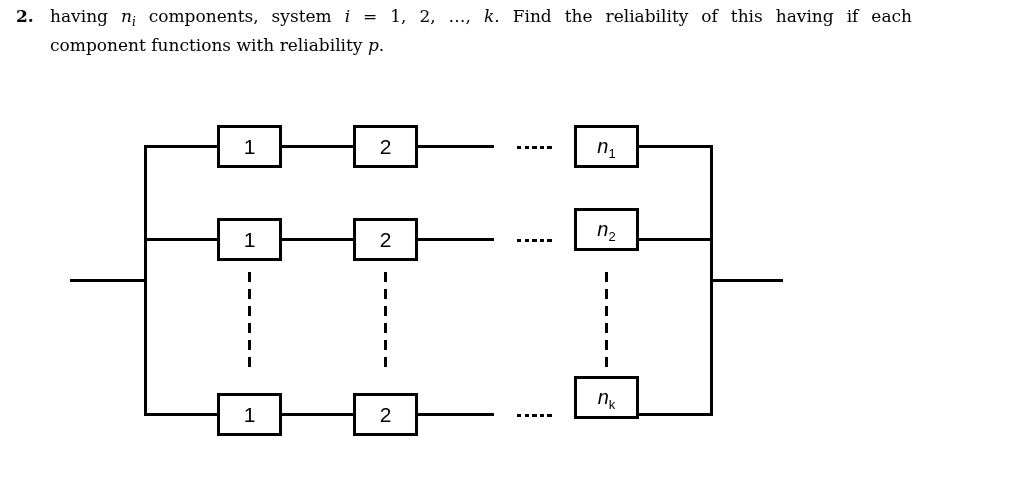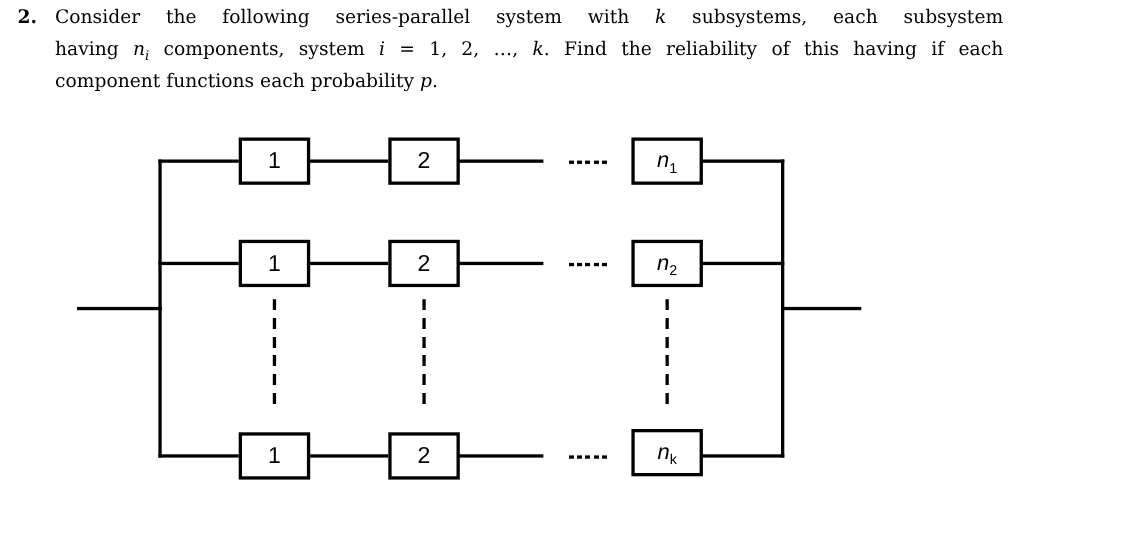--- a/index.html
+++ b/index.html
@@ -39,23 +39,22 @@
   .nlbl sub { font-style:normal; font-size:13px; line-height:0; }
 </style>
 </head>
 <body>
 
 <div class="page">
 
   <div class="problem">
     <div class="pnum">2.</div>
     <div class="ptext">
-      <div class="pline j"><span>Consider the following series-parallel system with </span><span class="var">k</span><span> subsystems, each subsystem</span></div>
       <div class="pline j"><span>having </span><span class="var">n</span><sub class="var">i</sub><span> components, system </span><span class="var">i</span><span> = 1, 2, …, </span><span class="var">k</span><span>. Find the reliability of this having if each</span></div>
-      <div class="pline"><span>component functions each probability </span><span class="var">p</span><span>.</span></div>
+      <div class="pline"><span>component functions with reliability </span><span class="var">p</span><span>.</span></div>
     </div>
   </div>
 
   <div class="diagram">
 
     <div class="wire" style="left:70px;top:279px;width:77px;height:3px"></div>
     <div class="wire" style="left:144px;top:145px;width:3px;height:271px"></div>
     <div class="wire" style="left:710px;top:145px;width:3px;height:271px"></div>
     <div class="wire" style="left:710px;top:279px;width:73px;height:3px"></div>
 
@@ -77,38 +76,38 @@
     <div class="wire" style="left:144px;top:238px;width:74px;height:3px"></div>
     <div class="box" style="left:217px;top:218px">
         <span>1</span>
       </div>
     <div class="wire" style="left:281px;top:238px;width:73px;height:3px"></div>
     <div class="box" style="left:353px;top:218px">
         <span>2</span>
       </div>
     <div class="wire" style="left:417px;top:238px;width:77px;height:3px"></div>
     <div class="dash-h" style="left:517px;top:239px;width:38px"></div>
-    <div class="box" style="left:574px;top:218px">
+    <div class="box" style="left:574px;top:208px">
         <span class="nlbl"><i>n</i><sub>2</sub></span>
       </div>
     <div class="wire" style="left:637px;top:238px;width:76px;height:3px"></div>
 
     <div class="dash-v" style="left:248px;top:272px;height:101px"></div>
     <div class="dash-v" style="left:384px;top:272px;height:101px"></div>
     <div class="dash-v" style="left:605px;top:272px;height:101px"></div>
 
     <div class="wire" style="left:144px;top:413px;width:74px;height:3px"></div>
     <div class="box" style="left:217px;top:393px">
         <span>1</span>
       </div>
     <div class="wire" style="left:281px;top:413px;width:73px;height:3px"></div>
     <div class="box" style="left:353px;top:393px">
         <span>2</span>
       </div>
     <div class="wire" style="left:417px;top:413px;width:77px;height:3px"></div>
     <div class="dash-h" style="left:517px;top:414px;width:38px"></div>
-    <div class="box" style="left:574px;top:390px">
+    <div class="box" style="left:574px;top:376px">
         <span class="nlbl"><i>n</i><sub>k</sub></span>
       </div>
     <div class="wire" style="left:637px;top:413px;width:76px;height:3px"></div>
 
   </div>
 </div>
 
 </body></html>

